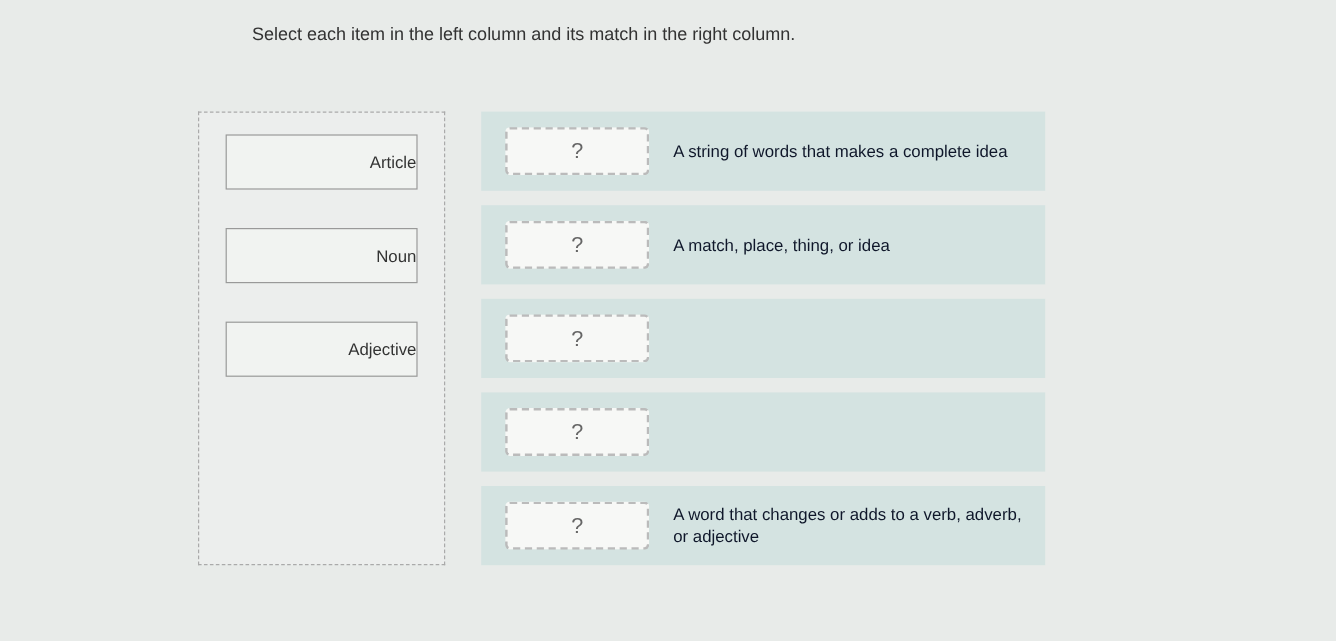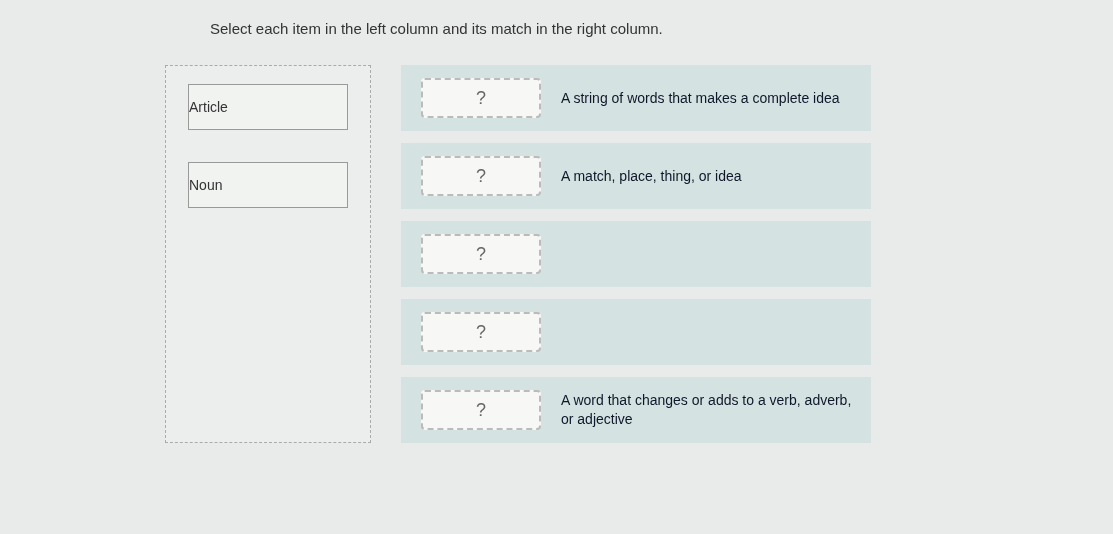--- a/index.html
+++ b/index.html
@@ -11,21 +11,21 @@
     overflow: hidden;
     position: relative;
   }
   .page {
     padding: 20px 0 0 0;
   }
   .instruction {
     font-size: 15px;
     color: #333;
     margin-left: 210px;
-    margin-bottom: 28px;
+    margin-bottom: 56px;
   }
   .content {
     display: flex;
     gap: 30px;
     margin-left: 165px;
   }
   .left-panel {
     border: 1px dashed #aaa;
     padding: 18px 22px;
     display: flex;
@@ -33,21 +33,21 @@
     gap: 32px;
     background: #eceeed;
   }
   .term-box {
     border: 1px solid #999;
     background: #f1f3f1;
     width: 160px;
     height: 46px;
     display: flex;
     align-items: center;
-    justify-content: flex-start;
+    justify-content: flex-end;
     font-size: 14px;
     color: #333;
     cursor: pointer;
   }
   .right-panel {
     display: flex;
     flex-direction: column;
     gap: 12px;
   }
   .def-row {
@@ -89,20 +89,23 @@
 
   <div class="content">
 
     <div class="left-panel">
       <div class="term-box">
         <span>Article</span>
       </div>
       <div class="term-box">
         <span>Noun</span>
       </div>
+      <div class="term-box">
+        <span>Adjective</span>
+      </div>
     </div>
 
     <div class="right-panel">
 
       <div class="def-row">
         <div class="drop-slot">
           <span>?</span>
         </div>
         <div class="def-text">A string of words that makes a complete idea</div>
       </div>

